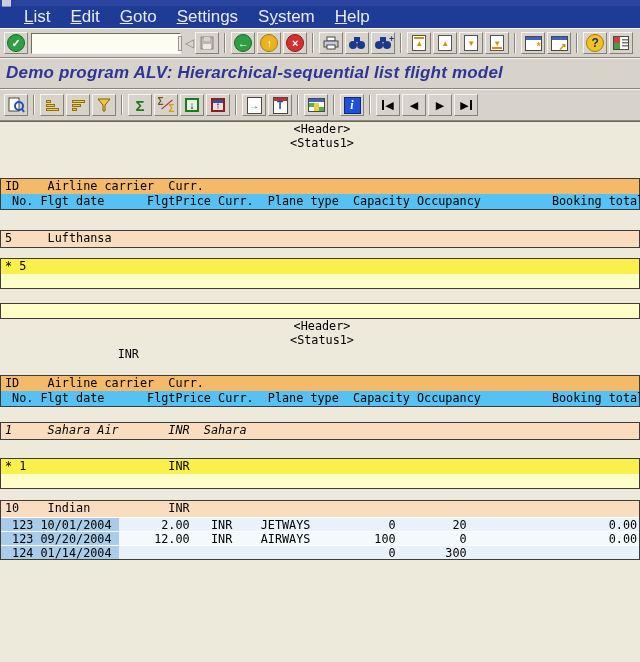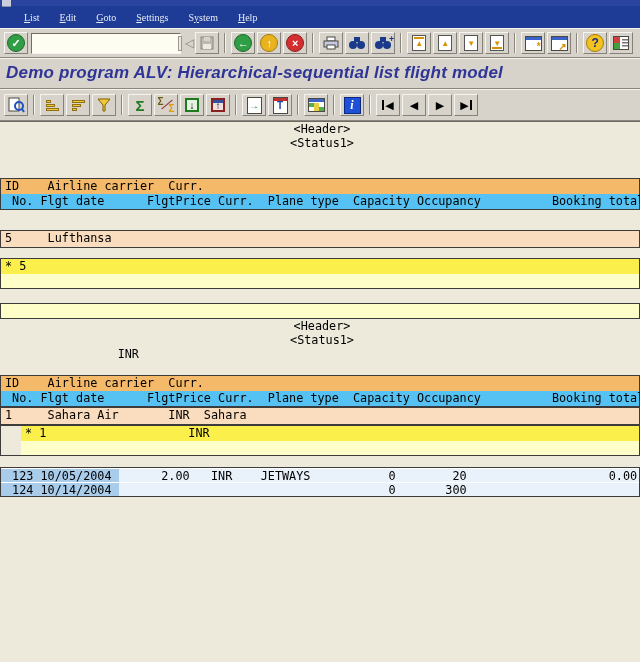--- a/index.html
+++ b/index.html
@@ -3,21 +3,21 @@
 <meta charset="utf-8">
 <style>
   html,body{margin:0;padding:0;}
   body{width:640px;height:662px;overflow:hidden;background:#EDEADC;font-family:"Liberation Sans",sans-serif;}
   .screen{position:relative;width:640px;height:662px;}
 
   
   .titlebar{height:6px;background:#2A44A0;position:relative;}
   .win-icon{position:absolute;left:2px;top:0;width:9px;height:6px;background:#C9CDDC;border-bottom:1px solid #8890A8;}
   .menubar{height:22px;background:#1E3C96;display:flex;align-items:center;padding-left:14px;}
-  .menu-item{color:#E8EAF4;font-size:10px;padding:2px 10px;cursor:default;font-family:Liberation Serif, serif;}
+  .menu-item{color:#E8EAF4;font-size:17px;padding:2px 10px;cursor:default;}
   .menu-item u{text-decoration:underline;}
 
   .toolbar{background:#D7D3CB;display:flex;align-items:center;padding:2px 3px;
            border-top:1px solid #F4F2EC;border-bottom:1px solid #8A867E;}
   .toolbar.std{height:24px;}
   .toolbar.app{height:26px;}
   .tbtn{width:24px;height:22px;display:flex;align-items:center;justify-content:center;
         background:#D7D3CB;border:1px solid;border-color:#F6F4EF #84807A #84807A #F6F4EF;
         padding:0;margin:0 1px;position:relative;box-sizing:border-box;}
   .sep{width:0;height:20px;border-left:1px solid #8A867E;border-right:1px solid #F6F4EF;margin:0 4px;}
@@ -90,22 +90,22 @@
   .r-yellow{background:#FBF04B;height:15px;}
   .r-paleyellow{background:#FEFEC9;height:14px;line-height:14px;}
   .r-detail{height:14px;line-height:13px;border-top:1px solid #FFFFFF;box-sizing:border-box;
             background-image:linear-gradient(to right,#A9CCEA 0 118px,rgba(0,0,0,0) 118px);}
   .r-detail.a{background-color:#E9F2FA;}
   .r-detail.b{background-color:#F3F9FD;}
   .statusline{position:relative;}
   .statusline .sval{position:absolute;left:calc(4px + 16ch);top:14px;color:#000;}
 
   .mt12{margin-top:12px;} .mt16{margin-top:16px;} .mt28{margin-top:28px;} .mt27{margin-top:20px;}
-  .mt10{margin-top:10px;} .mt14{margin-top:14px;} .mt35{margin-top:35px;} .mt15{}
-  .mt8{margin-top:0;padding-left:20px;} .mt11{margin-top:11px;}
+  .mt10{margin-top:10px;} .mt14{margin-top:14px;} .mt35{margin-top:35px;} .mt15{margin-top:15px;font-style:italic;}
+  .mt8{margin-top:18px;} .mt11{margin-top:11px;}
 </style>
 </head>
 <body>
 
 <div class="screen">
 
   <div class="titlebar">
     <div class="win-icon"></div>
   </div>
 
@@ -359,18 +359,20 @@
     <div class="block mt15">
       <pre class="r-peach">1     Sahara Air       INR  Sahara</pre>
     </div>
 
     <div class="block mt8">
       <pre class="r-yellow">* 1                    INR</pre>
       <pre class="r-paleyellow"></pre>
     </div>
 
     <div class="block mt11">
-      <pre class="r-detail a"> 123 10/05/2004       2.00   INR    JETWAYS           0        20                    0.00</pre>
-      <pre class="r-detail a"> 124 10/14/2004                                       0       300</pre>
+      <pre class="r-peach">10    Indian           INR</pre>
+      <pre class="r-detail a"> 123 10/01/2004       2.00   INR    JETWAYS           0        20                    0.00</pre>
+      <pre class="r-detail b"> 123 09/20/2004      12.00   INR    AIRWAYS         100         0                    0.00</pre>
+      <pre class="r-detail a"> 124 01/14/2004                                       0       300</pre>
     </div>
 
   </div>
 </div>
 
 </body></html>

